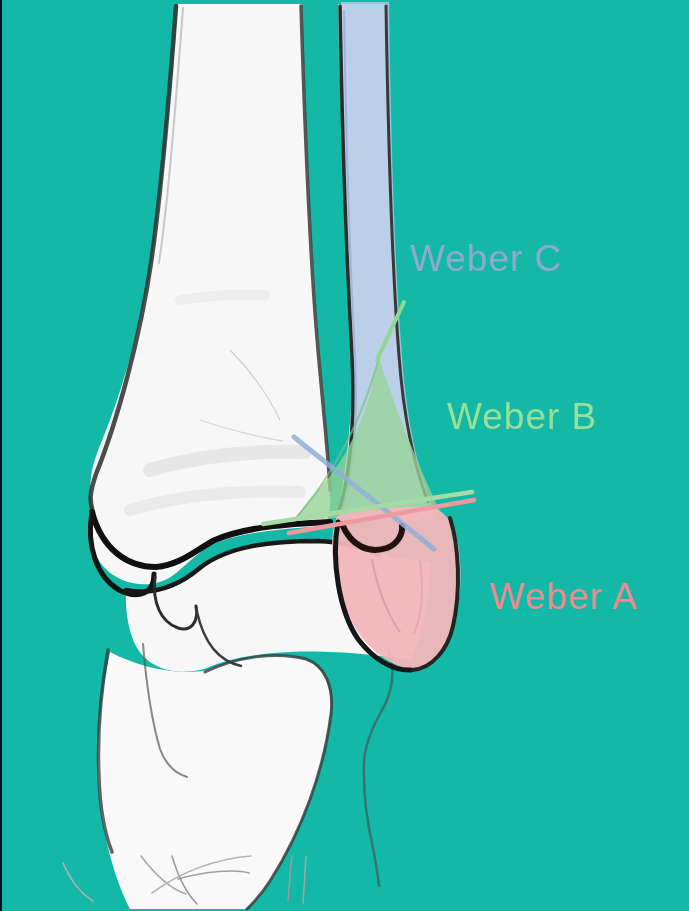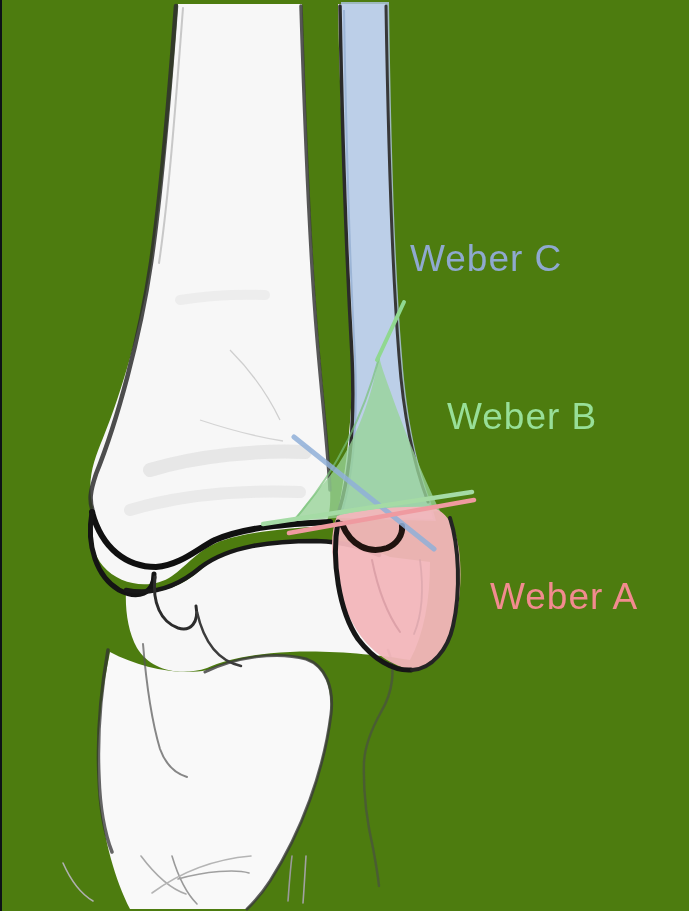--- a/index.html
+++ b/index.html
@@ -1,20 +1,20 @@
 <!DOCTYPE html>
 <html><head>
 <meta charset="utf-8">
 <style>
   html, body { margin: 0; padding: 0; background: #ffffff; }
   .stage {
     position: relative;
     width: 689px;
     height: 911px;
-    background: #4d7c0f;
+    background: #14b8a6;
     overflow: hidden;
     font-family: "Liberation Sans", sans-serif;
   }
   .edge-line {
     position: absolute;
     left: 0; top: 0;
     width: 2px; height: 100%;
     background: #0d1117;
   }
   .illustration {

